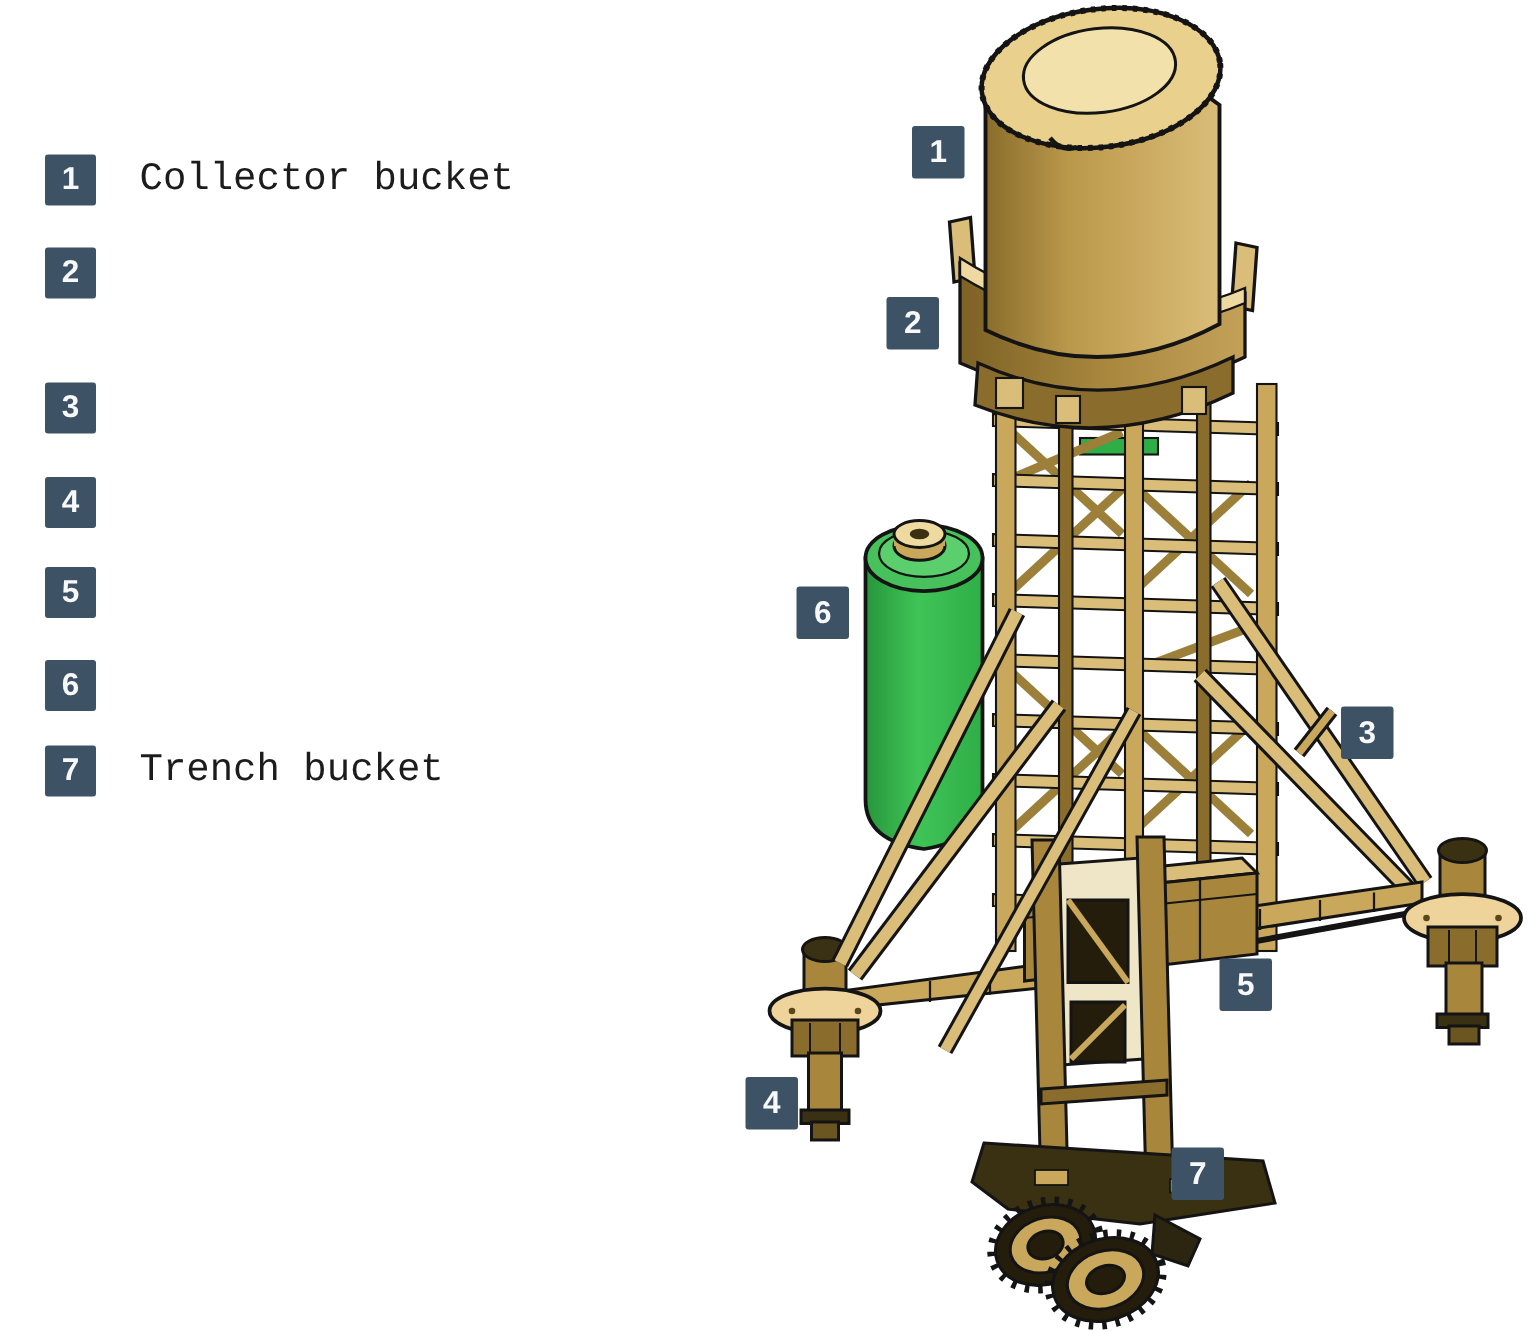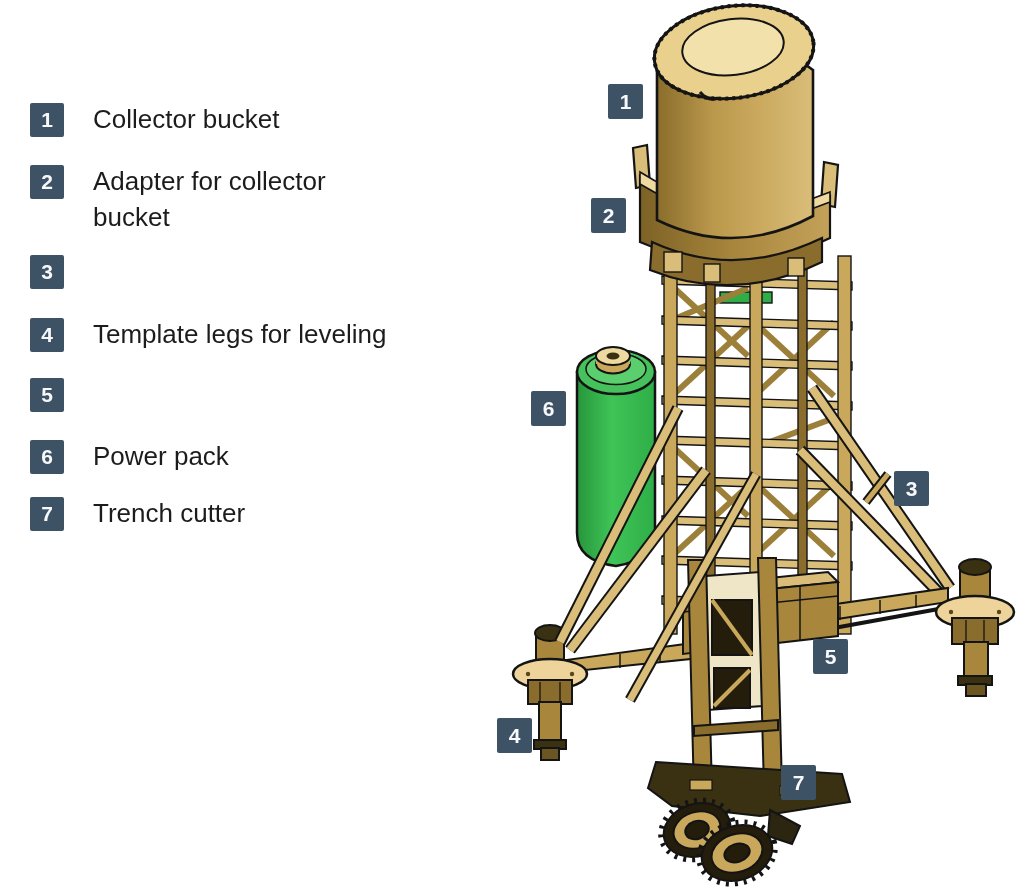--- a/index.html
+++ b/index.html
@@ -3,21 +3,21 @@
 <meta charset="utf-8">
 <style>
   html,body{margin:0;padding:0;background:#ffffff;}
   #canvas{position:relative;width:1024px;height:888px;background:#ffffff;overflow:hidden;
           font-family:"Liberation Sans", sans-serif;}
   
   .lrow{position:absolute;left:30px;display:flex;align-items:flex-start;}
   .lbadge{width:34px;height:34px;background:#3e5266;color:#f7f8fa;border-radius:2px;
           display:flex;align-items:center;justify-content:center;
           font-size:21px;font-weight:bold;flex:0 0 34px;}
-  .ltext{margin-left:29px;margin-top:-2px;font-size:26px;line-height:36px;color:#1c1c1c;}
+  .ltext{margin-left:29px;margin-top:-2px;font-size:26px;line-height:36px;color:#1c1c1c;font-family:Liberation Mono, monospace;}
   .ltext span{display:block;}
   
   .dbadge{position:absolute;width:35px;height:35px;background:#3e5266;color:#f7f8fa;border-radius:2px;
           display:flex;align-items:center;justify-content:center;
           font-size:21px;font-weight:bold;}
   .b1{left:608px;top:84px;}  .b2{left:591px;top:198px;} .b3{left:894px;top:471px;}
   .b4{left:497px;top:718px;} .b5{left:813px;top:639px;} .b6{left:531px;top:391px;}
   .b7{left:781px;top:765px;}
   .machine{position:absolute;left:0;top:0;}
 </style>
@@ -218,49 +218,37 @@
   <div>
     <div class="lrow" style="top:103px">
       <div class="lbadge">1</div>
       <div class="ltext">
           <span>Collector bucket</span>
           <span></span>
         </div>
     </div>
     <div class="lrow" style="top:165px">
       <div class="lbadge">2</div>
-      <div class="ltext">
-          <span>Adapter for collector</span>
-          <span>bucket</span>
-        </div>
     </div>
     <div class="lrow" style="top:255px">
       <div class="lbadge">3</div>
     </div>
     <div class="lrow" style="top:318px">
       <div class="lbadge">4</div>
-      <div class="ltext">
-          <span>Template legs for leveling</span>
-          <span></span>
-        </div>
     </div>
     <div class="lrow" style="top:378px">
       <div class="lbadge">5</div>
     </div>
     <div class="lrow" style="top:440px">
       <div class="lbadge">6</div>
-      <div class="ltext">
-          <span>Power pack</span>
-          <span></span>
-        </div>
     </div>
     <div class="lrow" style="top:497px">
       <div class="lbadge">7</div>
       <div class="ltext">
-          <span>Trench cutter</span>
+          <span>Trench bucket</span>
           <span></span>
         </div>
     </div>
   </div>
 
   <div class="dbadge b1">1</div>
   <div class="dbadge b2">2</div>
   <div class="dbadge b3">3</div>
   <div class="dbadge b4">4</div>
   <div class="dbadge b5">5</div>

